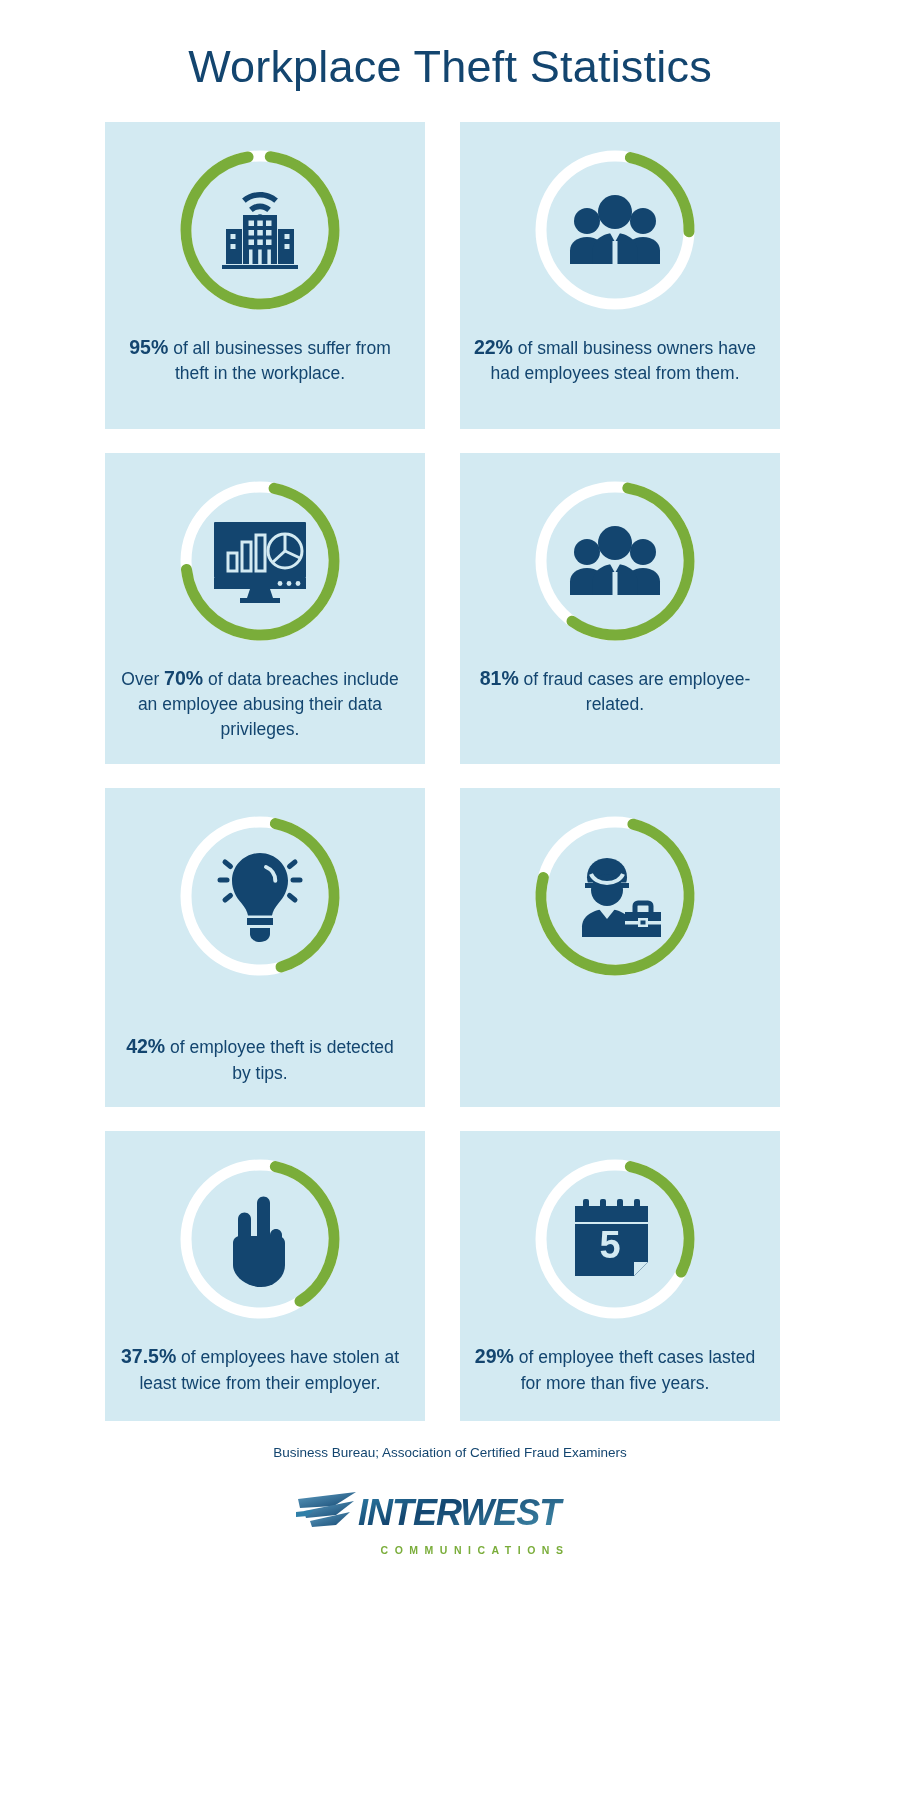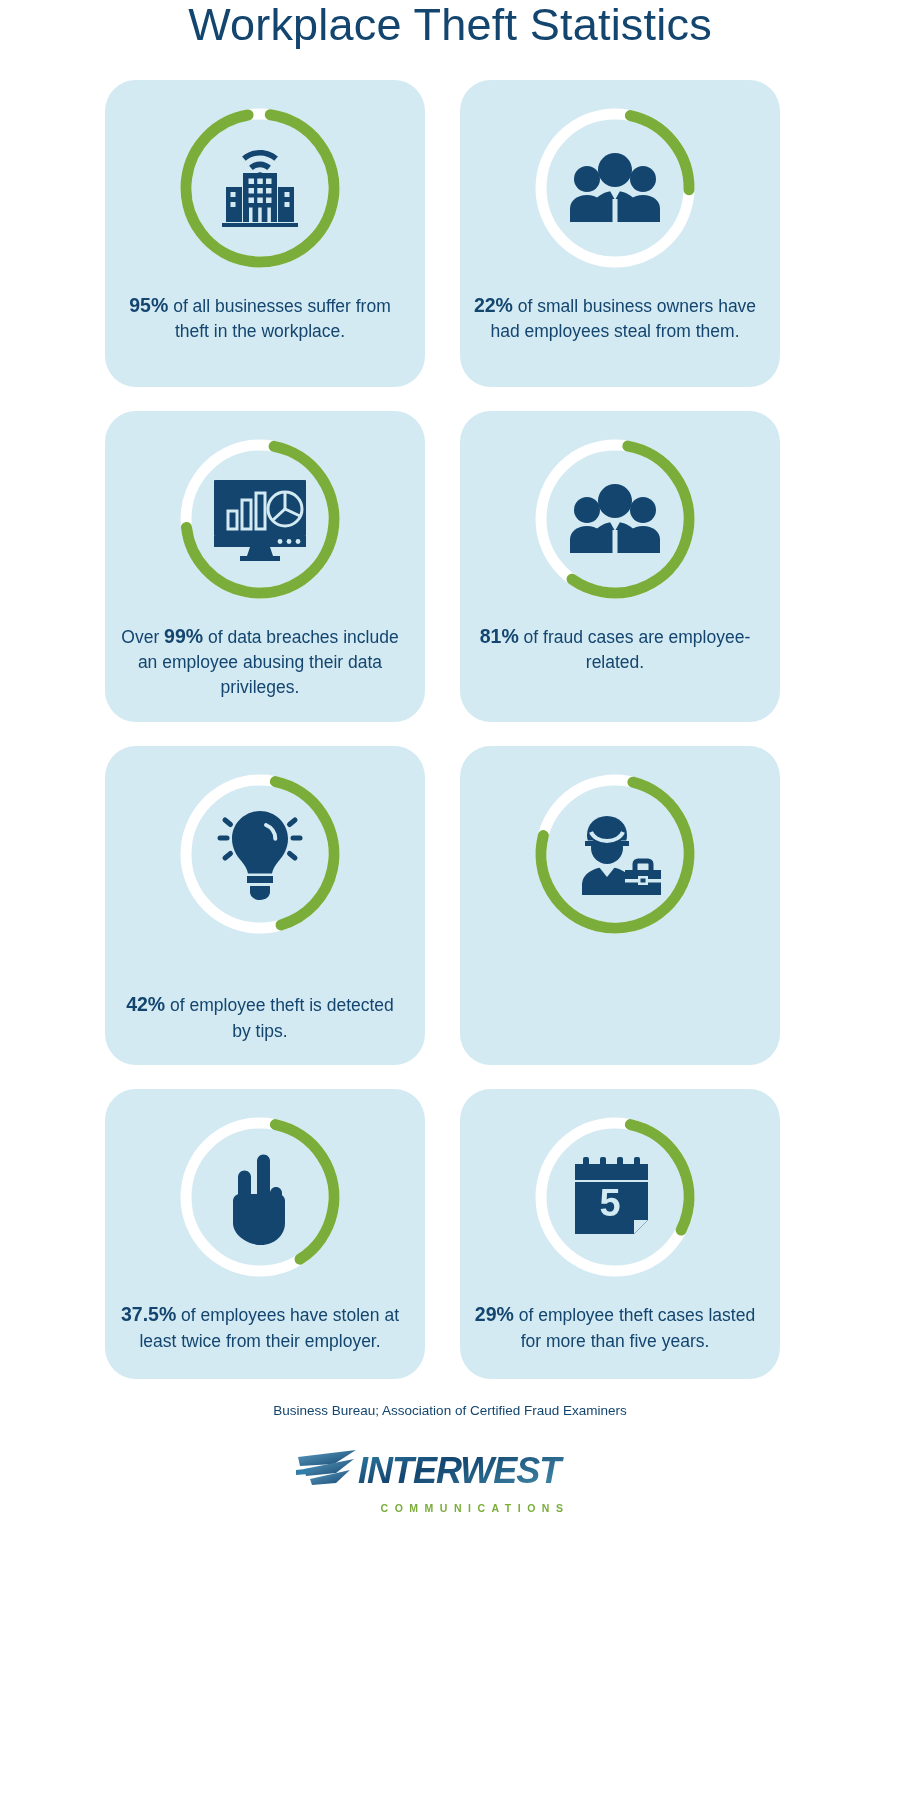--- a/index.html
+++ b/index.html
@@ -17,40 +17,40 @@
     overflow: hidden;
   }
 
   
   .title {
     text-align: center;
     color: #13456f;
     font-size: 45px;
     font-weight: 400;
     letter-spacing: 0.2px;
+    padding-top: 42px;
     padding-bottom: 30px;
     line-height: 1.1;
   }
 
   
   .grid {
     width: 690px;
     margin: 0 auto;
     display: grid;
     grid-template-columns: 320px 320px;
     column-gap: 35px;
     row-gap: 24px;
   }
   .card {
     background: #d3eaf2;
     padding: 22px 18px 22px 8px;
     display: flex;
     flex-direction: column;
     align-items: center;
-    border-radius: 31px;
   }
   .card.h1 { min-height: 307px; }
   .card.h2 { min-height: 300px; }
   .card.h3 { min-height: 308px; gap: 33px; }
   .card.h4 { min-height: 290px; }
 
   
   .ring-wrap {
     position: relative;
     width: 172px;
@@ -202,21 +202,21 @@
               <path d="M77 33l15 7" stroke="#d3eaf2" stroke-width="3" fill="none"></path>
               <path d="M77 33l-12 11" stroke="#d3eaf2" stroke-width="3" fill="none"></path>
               <circle cx="72" cy="65.5" r="2.4" fill="#d3eaf2"></circle>
               <circle cx="81" cy="65.5" r="2.4" fill="#d3eaf2"></circle>
               <circle cx="90" cy="65.5" r="2.4" fill="#d3eaf2"></circle>
             </g>
           </svg>
         </div>
       </div>
       <div class="caption">
-        <span>Over </span><b>99%</b><span> of data breaches include an employee abusing their data privileges.</span>
+        <span>Over </span><b>70%</b><span> of data breaches include an employee abusing their data privileges.</span>
       </div>
     </div>
 
     <div class="card h2">
       <div class="ring-wrap">
         <svg width="172" height="172" viewBox="0 0 172 172" aria-hidden="true">
           <circle cx="86" cy="86" r="74" fill="none" stroke="#ffffff" stroke-width="11"></circle>
           <circle cx="86" cy="86" r="74" fill="none" stroke="#7aad3a" stroke-width="11" stroke-linecap="round" stroke-dasharray="265.0 465.0" transform="rotate(-80 86 86)"></circle>
         </svg>
         <div class="ring-icon">

